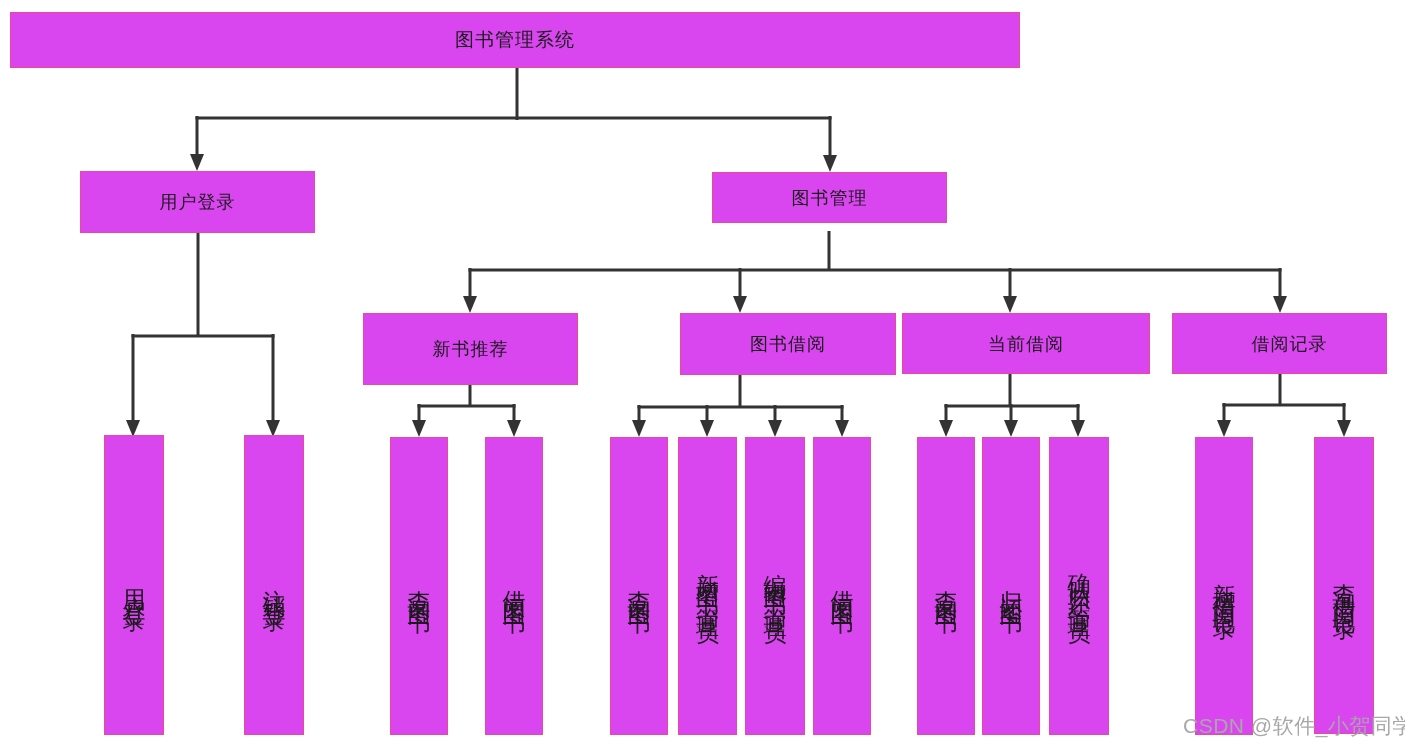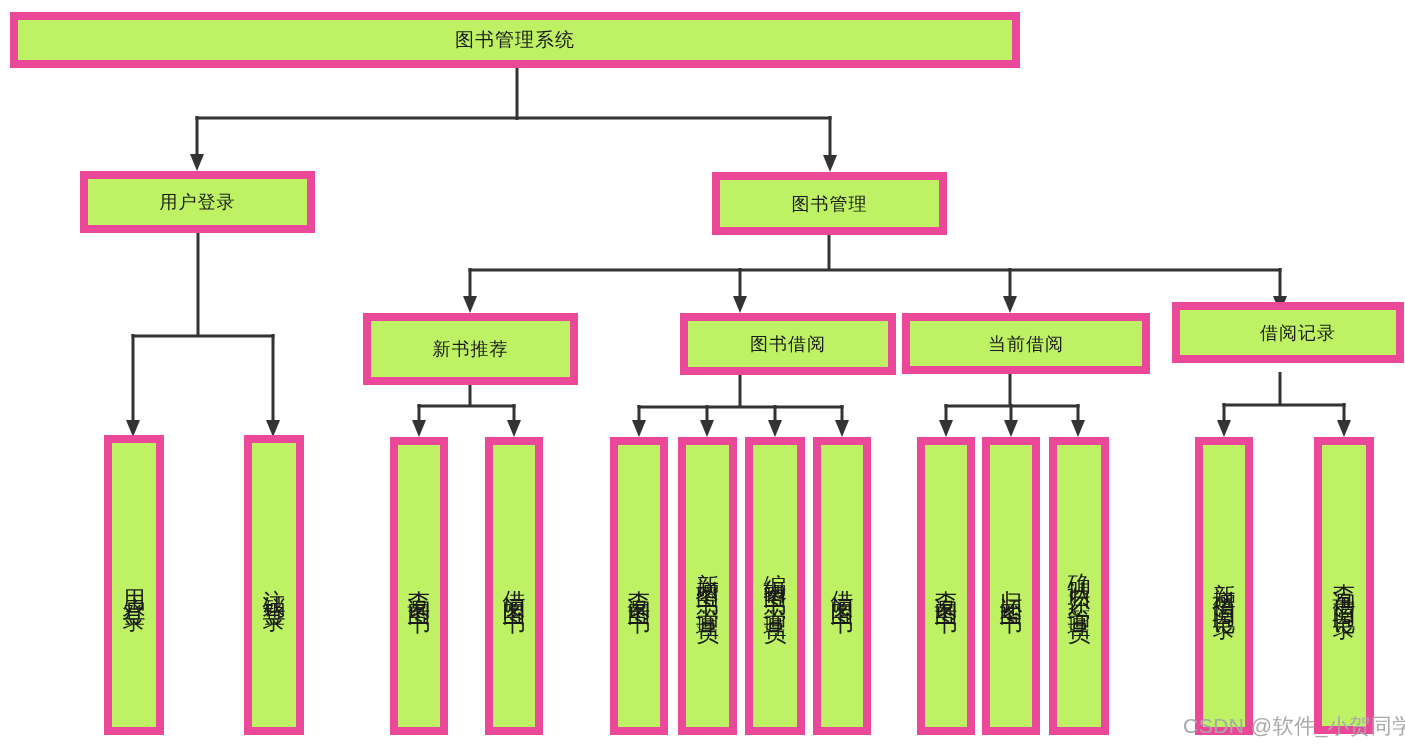--- a/index.html
+++ b/index.html
@@ -26,22 +26,22 @@
     stroke: #333333;
     stroke-width: 3;
   }
   .connector-layer polygon {
     fill: #333333;
     stroke: none;
   }
   .box {
     position: absolute;
     box-sizing: border-box;
-    background: #bef264;
-    border: 8px solid #ec4899;
+    background: #d946ef;
+    border: 1px solid #ec4899;
     color: #1a1a1a;
     display: flex;
     align-items: center;
     justify-content: center;
     z-index: 2;
     text-align: center;
   }
   .hbox {
     font-size: 18px;
     letter-spacing: 1px;
@@ -144,26 +144,26 @@
       <line x1="1224" y1="403" x2="1224" y2="422"></line>
       <polygon points="1217,420 1231,420 1224,437"></polygon>
       <line x1="1344" y1="403" x2="1344" y2="422"></line>
       <polygon points="1337,420 1351,420 1344,437"></polygon>
     </g>
   </svg>
 
   <div class="box hbox title" style="left:10px; top:12px; width:1010px; height:56px;">图书管理系统</div>
 
   <div class="box hbox" style="left:80px; top:171px; width:235px; height:62px;">用户登录</div>
-  <div class="box hbox" style="left:712px; top:172px; width:235px; height:63px;">图书管理</div>
+  <div class="box hbox" style="left:712px; top:172px; width:235px; height:51px;">图书管理</div>
 
   <div class="box hbox" style="left:363px; top:313px; width:215px; height:72px;">新书推荐</div>
   <div class="box hbox" style="left:632px; top:313px; width:216px; height:62px;margin-left:48px;">图书借阅</div>
   <div class="box hbox" style="left:902px; top:313px; width:248px; height:61px;">当前借阅</div>
-  <div class="box hbox" style="left:1172px; top:302px; width:232px; height:61px;padding-left:20px;">借阅记录</div>
+  <div class="box hbox" style="left:1172px; top:313px; width:215px; height:61px;padding-left:20px;">借阅记录</div>
 
   <div class="box vbox" style="left:104px; top:435px; width:60px; height:300px;">用户登录</div>
   <div class="box vbox" style="left:244px; top:435px; width:60px; height:300px;">注销登录</div>
 
   <div class="box vbox" style="left:390px; top:437px; width:58px; height:298px;">查询图书</div>
   <div class="box vbox" style="left:485px; top:437px; width:58px; height:298px;">借阅图书</div>
 
   <div class="box vbox" style="left:610px; top:437px; width:58px; height:298px;">查询图书</div>
   <div class="box vbox" style="left:678px; top:437px; width:59px; height:298px;">新增图书（管理员）</div>
   <div class="box vbox" style="left:745px; top:437px; width:60px; height:298px;">编辑图书（管理员）</div>

